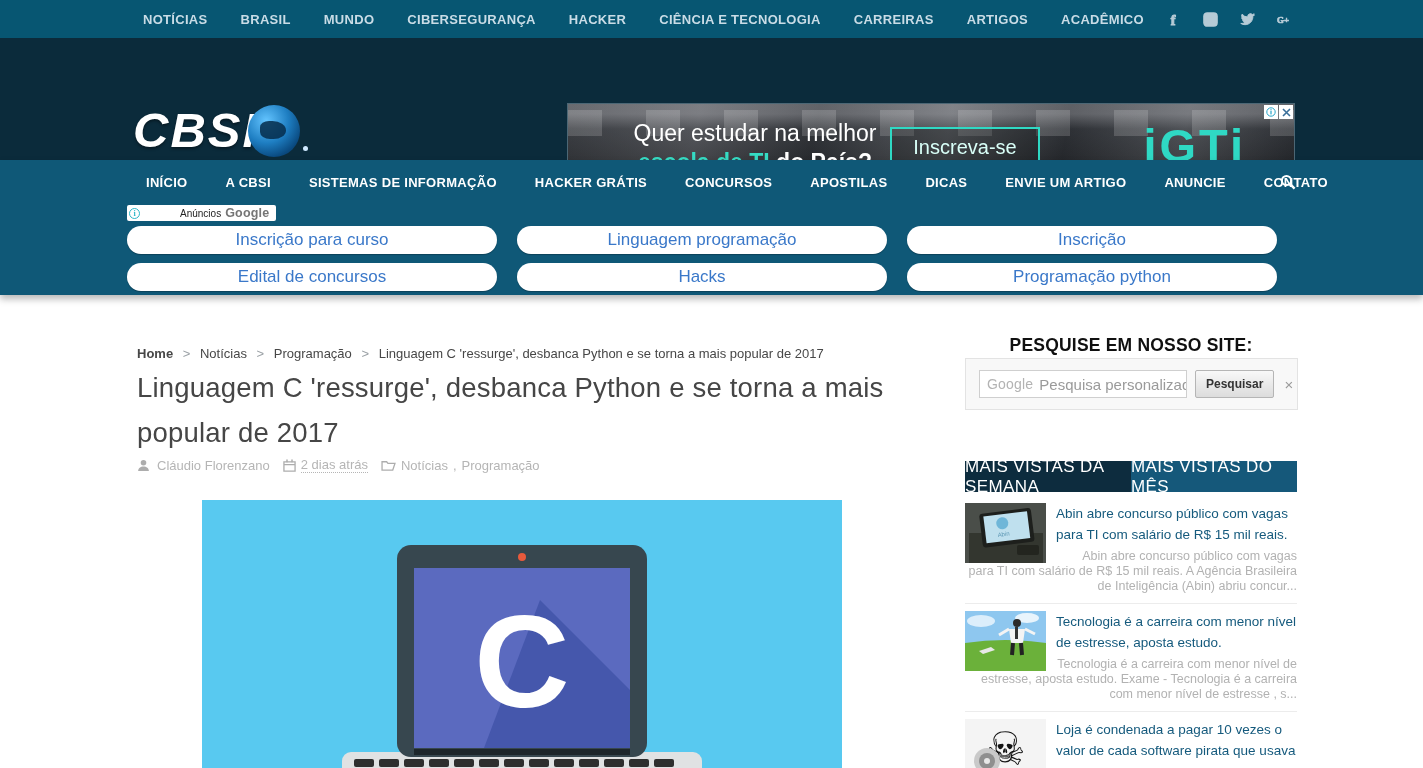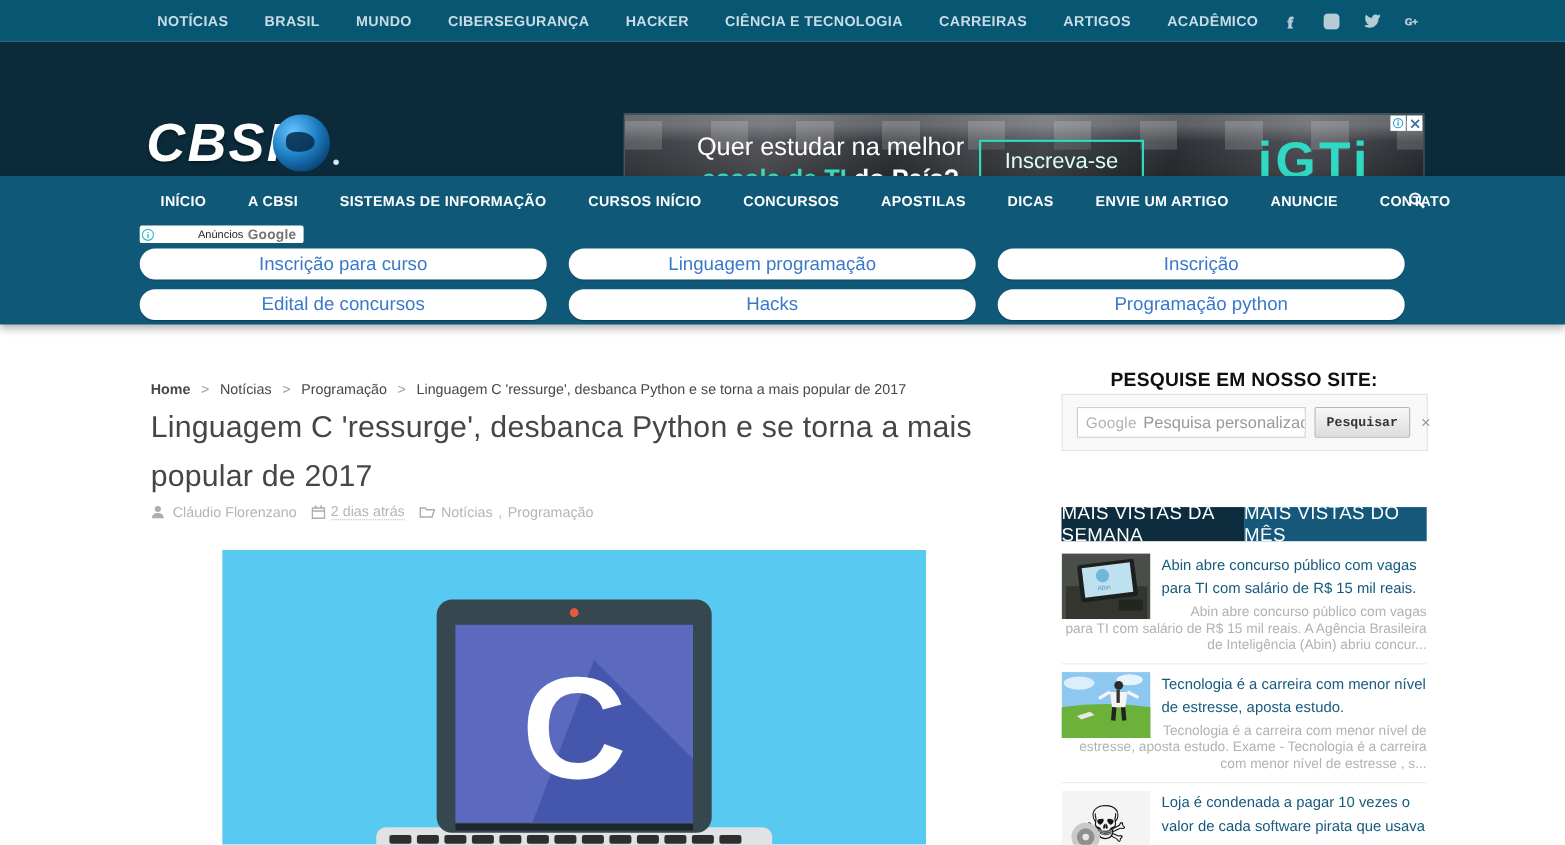--- a/index.html
+++ b/index.html
@@ -67,21 +67,21 @@
 
   .hero { position:absolute; left:202px; top:500px; width:640px; height:268px; }
 
   
   .side-title { position:absolute; left:965px; top:335px; width:332px; text-align:center; font-size:17.5px; font-weight:700; color:#101010; letter-spacing:.2px; }
   .search-panel { position:absolute; left:965px; top:358px; width:333px; height:52px; background:#f8f8f8; border:1px solid #e3e3e3; display:flex; align-items:center; padding-left:13px; }
   .gsc-box { position:relative; width:208px; height:28px; background:#fff; border:1px solid #cfcfcf; display:flex; align-items:center; }
   .gsc-box .gmark { color:#b3b3b3; font-size:14px; padding:0 6px 0 7px; letter-spacing:.2px; }
   .gsc-box input { border:none; outline:none; flex:1; font-size:15px; color:#444; font-family:"Liberation Sans",sans-serif; min-width:0; }
   .gsc-box input::placeholder { color:#9a9a9a; }
-  .gsc-btn { margin-left:8px; height:28px; padding:0 10px; background:linear-gradient(#f8f8f8,#dcdcdc); border:1px solid #b5b5b5; border-radius:2px; font-size:12px; font-weight:700; color:#333; cursor:pointer; font-family:Liberation Mono, monospace; }
+  .gsc-btn { margin-left:8px; height:28px; padding:0 10px; background:linear-gradient(#f8f8f8,#dcdcdc); border:1px solid #b5b5b5; border-radius:2px; font-size:12px; font-weight:700; color:#333; cursor:pointer; font-family:Liberation Sans, sans-serif; }
   .gsc-close { margin-left:10px; color:#9a9a9a; font-size:15px; cursor:pointer; }
 
   .tabs { position:absolute; left:965px; top:461px; width:332px; height:31px; display:flex; }
   .tab { flex:1; display:flex; align-items:center; justify-content:center; color:#fff; font-size:17px; font-weight:400; letter-spacing:.4px; cursor:pointer; }
   .tab.active { background:#0d2c3e; }
   .tab.inactive { background:#15587a; }
 
   .side-list { position:absolute; left:965px; top:496px; width:332px; }
   .side-item { padding:7px 0 9px; border-bottom:1px solid #ececec; overflow:hidden; }
   .side-item::after { content:""; display:block; clear:both; }
@@ -148,21 +148,21 @@
         </span>
       </div>
     </div>
   </div>
 
   <div class="navband">
     <div class="mainnav">
       <span class="mn-item">INÍCIO</span>
       <span class="mn-item">A CBSI</span>
       <span class="mn-item">SISTEMAS DE INFORMAÇÃO</span>
-      <span class="mn-item">CURSOS INÍCIO</span>
+      <span class="mn-item">HACKER GRÁTIS</span>
       <span class="mn-item">CONCURSOS</span>
       <span class="mn-item">APOSTILAS</span>
       <span class="mn-item">DICAS</span>
       <span class="mn-item">ENVIE UM ARTIGO</span>
       <span class="mn-item">ANUNCIE</span>
       <span class="mn-item">CONTATO</span>
     </div>
     <span class="nav-search">
       <svg width="16" height="16" viewBox="0 0 16 16" fill="none">
           <circle cx="6.5" cy="6.5" r="4.6" stroke="#fff" stroke-width="2"></circle>

